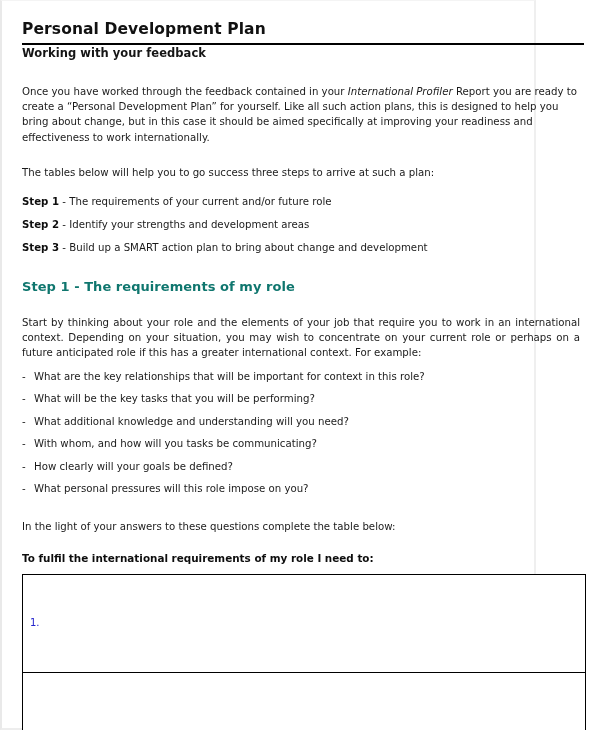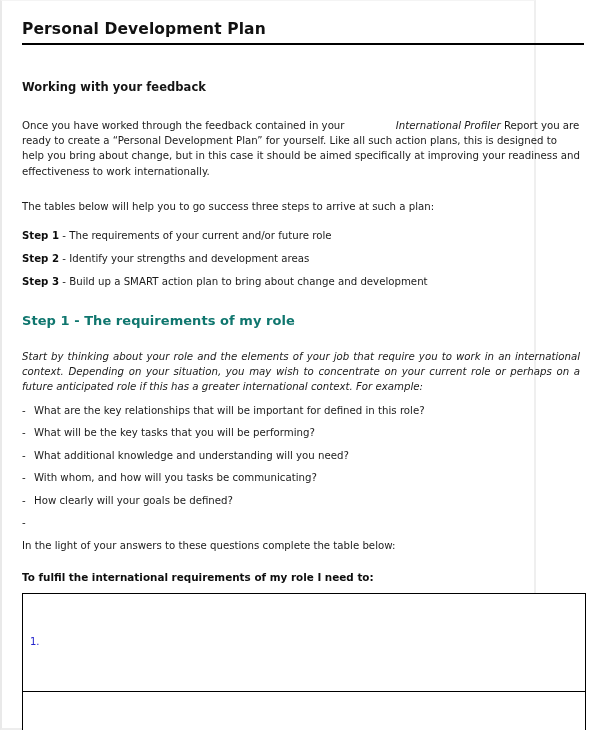--- a/index.html
+++ b/index.html
@@ -47,36 +47,36 @@
     background: #000000;
     width: 562px;
   }
 
   
   .sub-heading {
     font-size: 11.5px;
     font-weight: bold;
     color: #151515;
     margin: 0;
-    padding-top: 35px;
+    padding-top: 1px;
     line-height: 15px;
     letter-spacing: 0.05px;
   }
 
   
   .para {
     font-size: 10.2px;
     color: #1a1a1a;
     line-height: 15.2px;
     margin: 0;
     width: 558px;
   }
   .para-intro { padding-top: 23px; }
-  .para.justify { text-align: justify; font-style: italic; }
-  .italic { font-style: italic; margin-left: 48px; }
+  .para.justify { text-align: justify; }
+  .italic { font-style: italic; }
 
   .para-tables { padding-top: 20px; }
 
   
   .steps {
     padding-top: 14px;
   }
   .step-line {
     font-size: 10.2px;
     color: #1a1a1a;
@@ -180,26 +180,26 @@
       <div class="step-line"><b>Step 1</b><span> - The requirements of your current and/or future role</span></div>
       <div class="step-line"><b>Step 2</b><span> - Identify your strengths and development areas</span></div>
       <div class="step-line"><b>Step 3</b><span> - Build up a SMART action plan to bring about change and development</span></div>
     </div>
 
     <h2 class="section-heading">Step 1 - The requirements of my role</h2>
 
     <p class="para para-step1 justify">Start by thinking about your role and the elements of your job that require you to work in an international context.  Depending on your situation, you may wish to concentrate on your current role or perhaps on a future anticipated role if this has a greater international context.  For example:</p>
 
     <div class="bullets">
-      <div class="bullet"><span class="dash">-</span><span>What are the key relationships that will be important for defined in this role?</span></div>
+      <div class="bullet"><span class="dash">-</span><span>What are the key relationships that will be important for context in this role?</span></div>
       <div class="bullet"><span class="dash">-</span><span>What will be the key tasks that you will be performing?</span></div>
       <div class="bullet"><span class="dash">-</span><span>What additional knowledge and understanding will you need?</span></div>
       <div class="bullet"><span class="dash">-</span><span>With whom, and how will you tasks be communicating?</span></div>
       <div class="bullet"><span class="dash">-</span><span>How clearly will your goals be defined?</span></div>
-      <div class="bullet"><span class="dash">-</span></div>
+      <div class="bullet"><span class="dash">-</span><span>What personal pressures will this role impose on you?</span></div>
     </div>
 
     <p class="para para-light">In the light of your answers to these questions complete the table below:</p>
 
     <div class="table-caption">To fulfil the international requirements of my role I need to:</div>
 
     <div class="form-table">
       <div class="form-row">
         <span class="row-marker">1.</span>
       </div>

